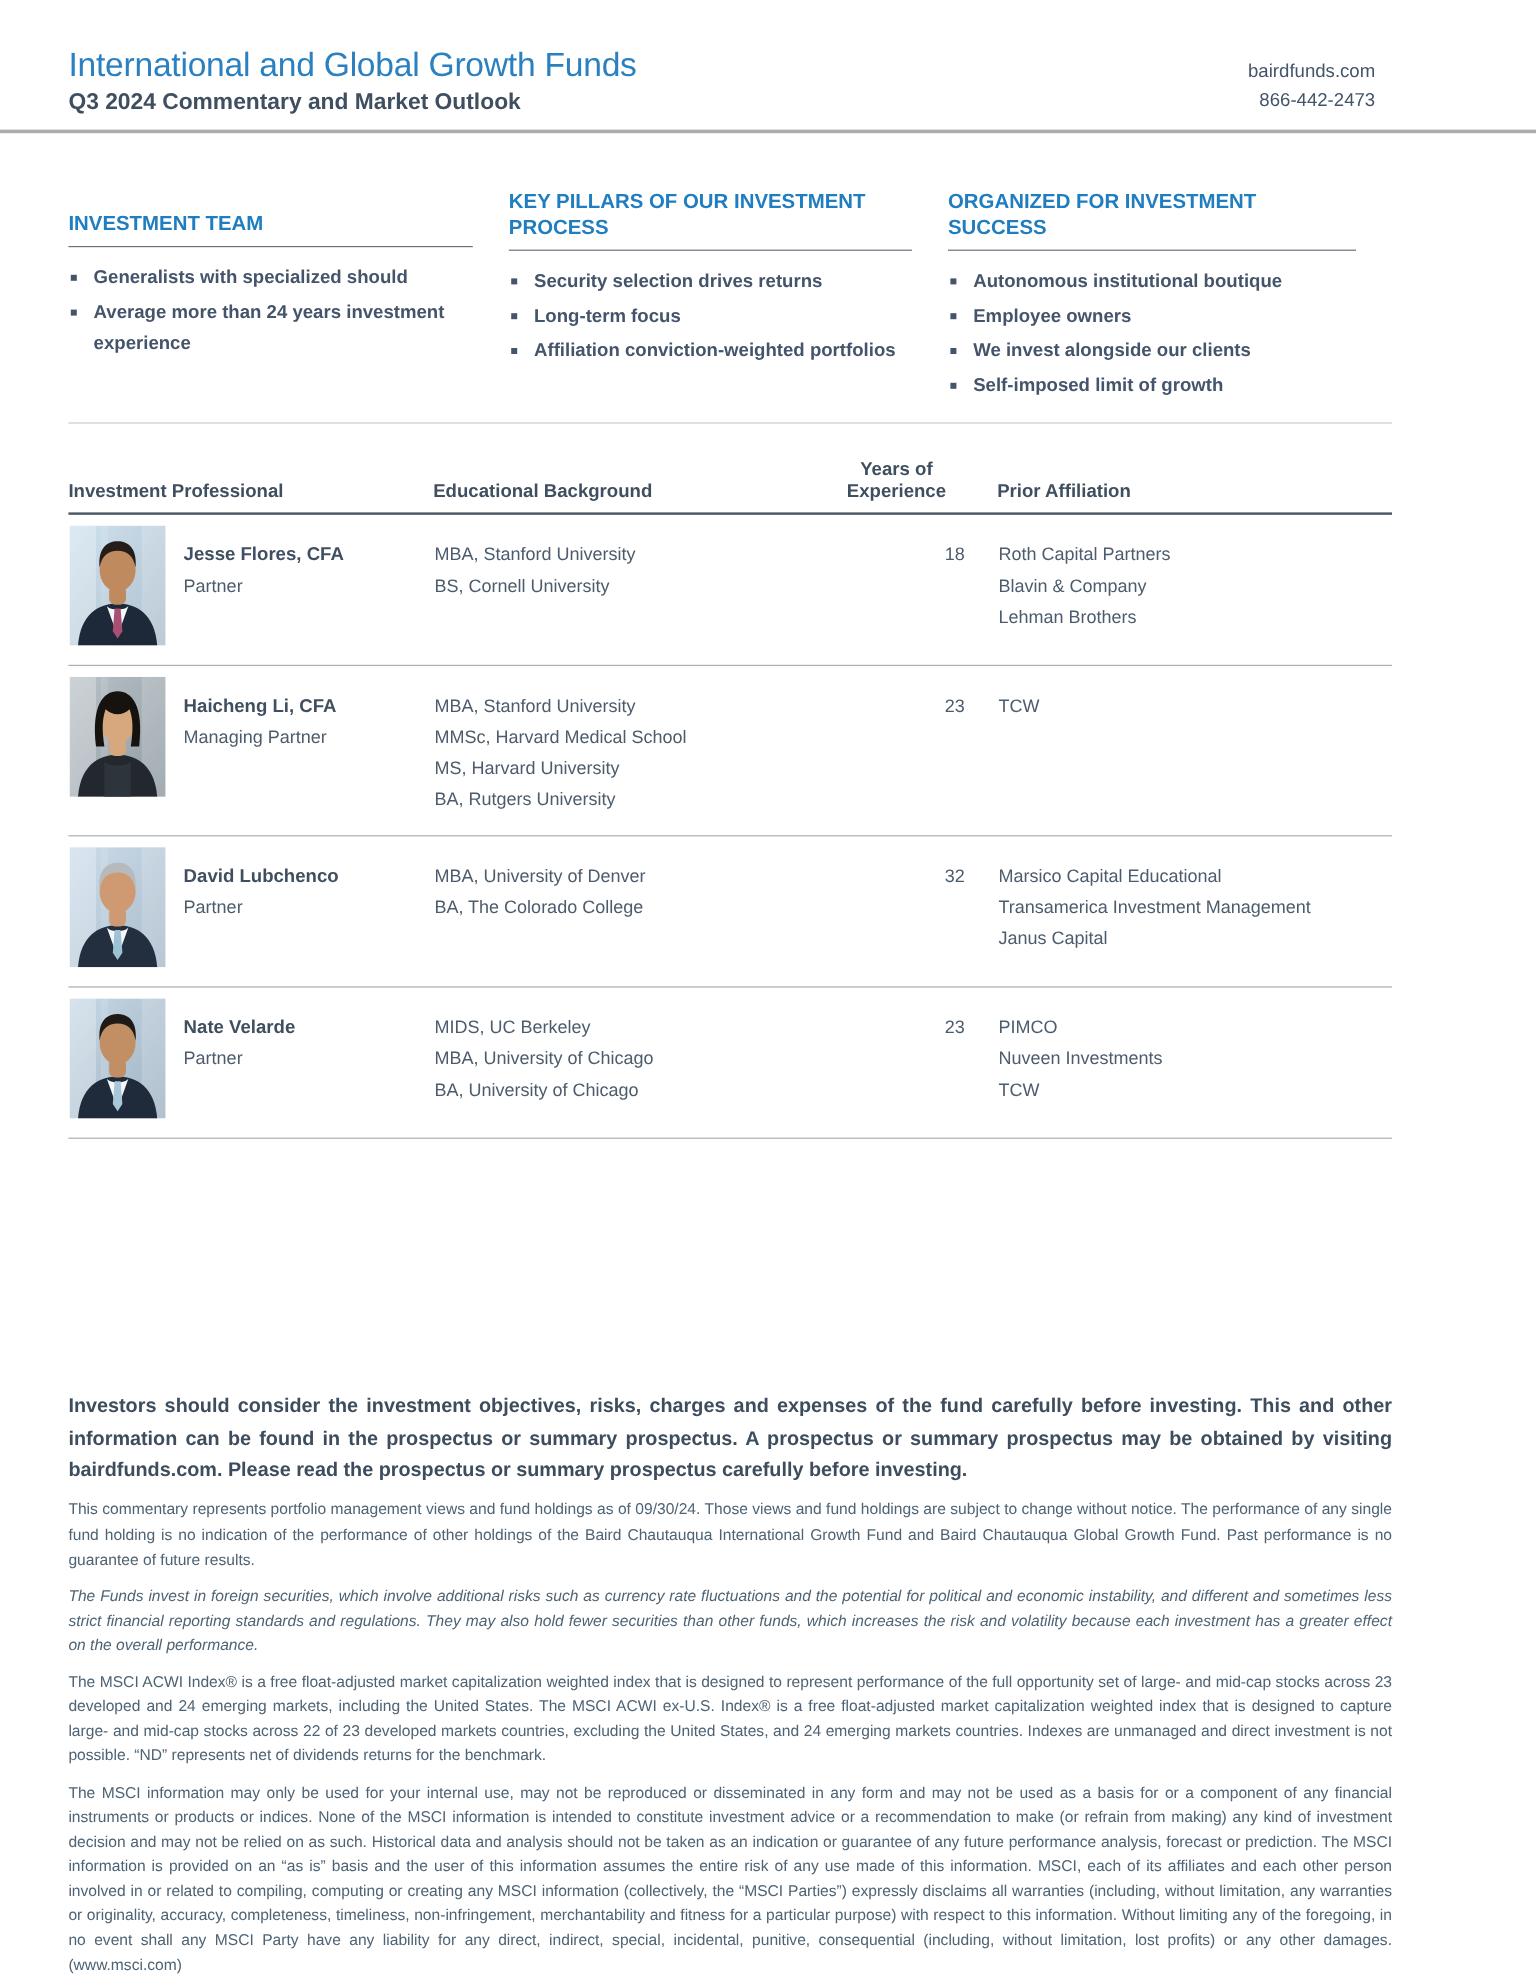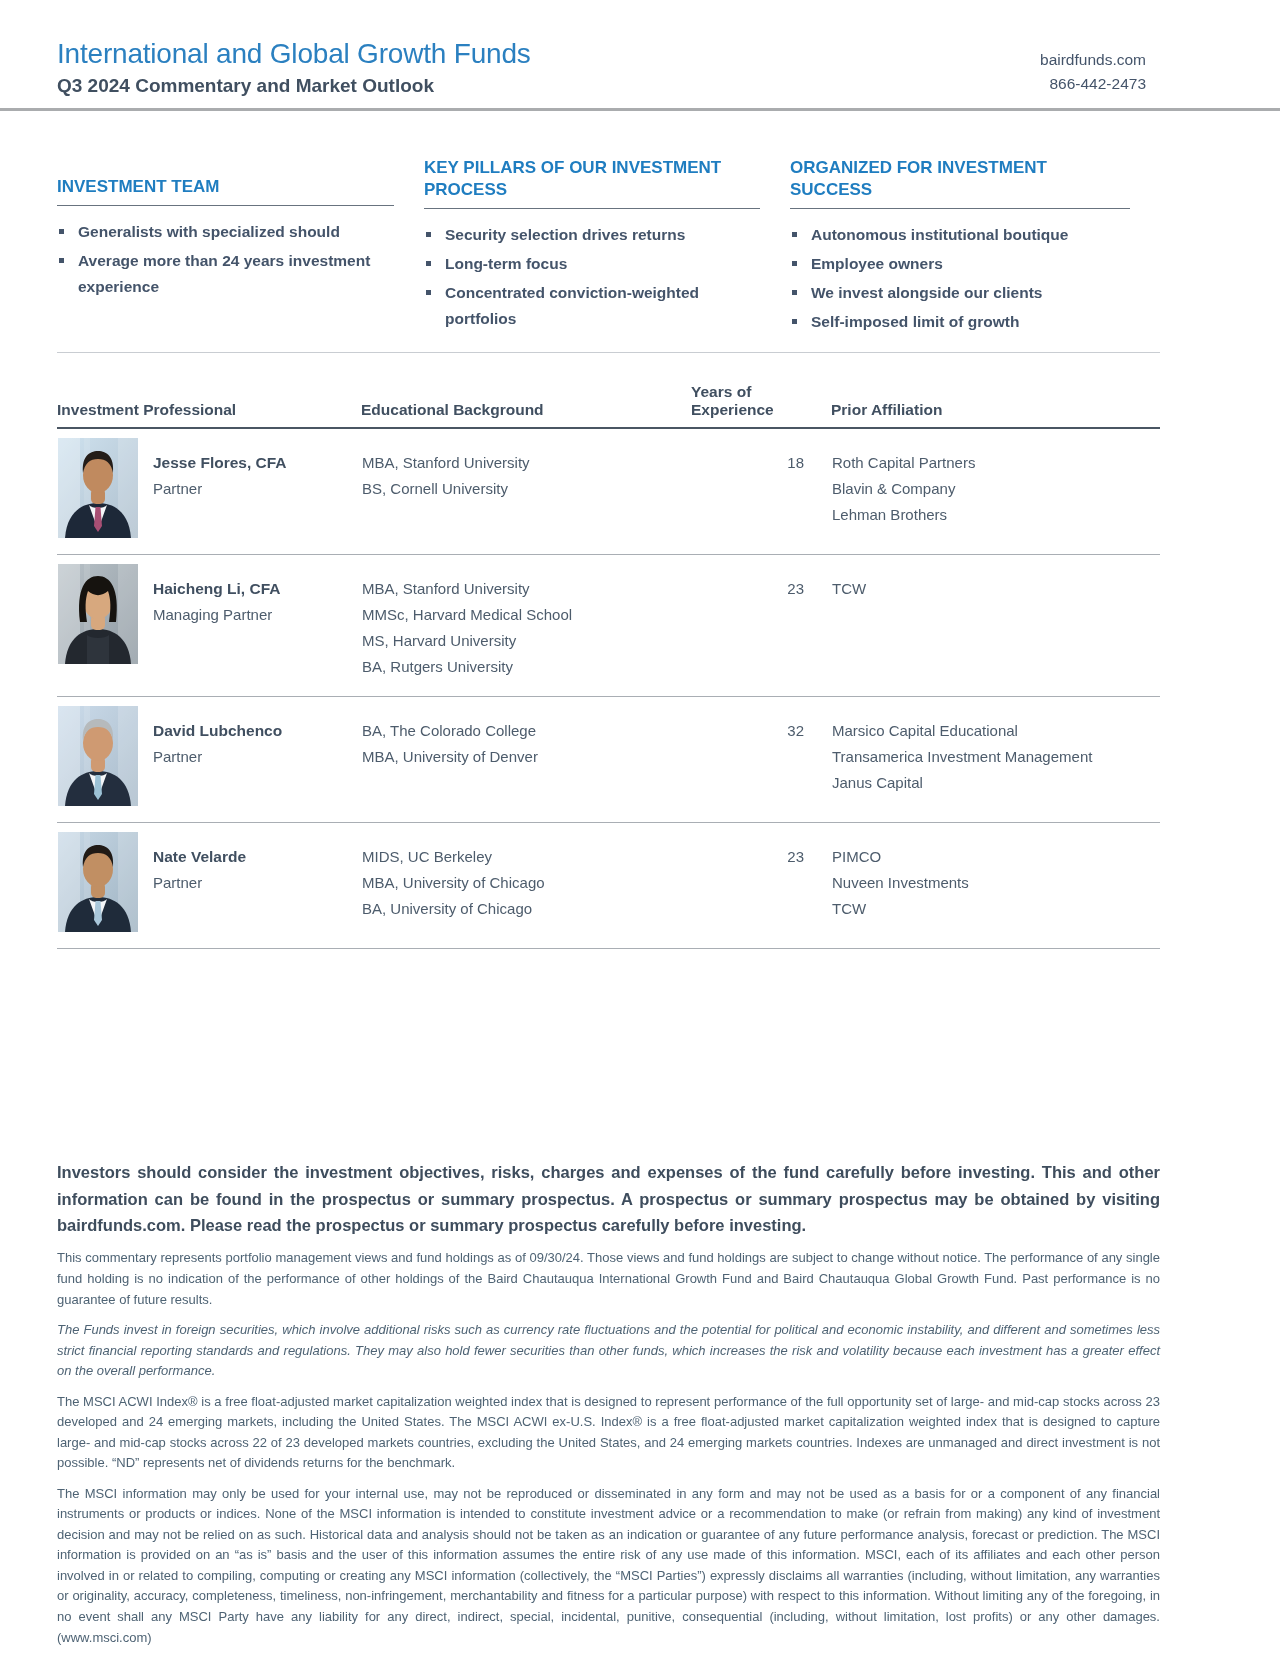--- a/index.html
+++ b/index.html
@@ -21,21 +21,21 @@
   .pillar { padding-right:30px; }
   .pillar-heading { min-height:48px; display:flex; align-items:flex-end; font-weight:700; font-size:17px; color:#1f7dc0; line-height:1.3; padding-bottom:7px; }
   .pillar-rule { height:1px; background:#68737f; }
   .pillar-list { list-style:none; margin-top:13px; }
   .pillar-list li { position:relative; padding-left:21px; font-weight:700; font-size:15.5px; color:#44546a; line-height:1.68; margin-bottom:3px; }
   .sq { position:absolute; left:2px; top:10px; width:5px; height:5px; background:#44546a; }
   .section-rule { height:1px; background:#c9cdd2; margin-top:14px; }
 
   
   .thead { display:grid; grid-template-columns:304px 330px 112px 1fr; align-items:end; margin-top:30px; font-weight:700; font-size:15.5px; color:#404f60; padding-bottom:8px; }
-  .th-years { }
+  .th-years { text-align:center; }
   .th-prior { padding-left:28px; }
   .thead-rule { height:2px; background:#4a5663; }
   .trow { display:grid; grid-template-columns:95px 209px 330px 112px 1fr; border-bottom:1px solid #a9aeb4; padding:5px 1px 16px; }
   .cell { padding-top:16px; font-size:15px; line-height:26px; color:#4d5c6c; }
   .photo-cell { padding-top:4px; }
   .member-name { font-weight:700; color:#404f60; font-size:15.5px; }
   .years-cell { text-align:right; }
   .prior-cell { padding-left:28px; }
   .avatar { display:block; width:80px; height:100px; }
 
@@ -68,21 +68,21 @@
           <li><span class="sq"></span><span>Generalists with specialized should</span></li>
           <li><span class="sq"></span><span>Average more than 24 years investment experience</span></li>
         </ul>
       </div>
       <div class="pillar">
         <div class="pillar-heading">KEY PILLARS OF OUR INVESTMENT PROCESS</div>
         <div class="pillar-rule"></div>
         <ul class="pillar-list">
           <li><span class="sq"></span><span>Security selection drives returns</span></li>
           <li><span class="sq"></span><span>Long-term focus</span></li>
-          <li><span class="sq"></span><span>Concentrated conviction-weighted portfolios</span></li>
+          <li><span class="sq"></span><span>Affiliation conviction-weighted portfolios</span></li>
         </ul>
       </div>
       <div class="pillar">
         <div class="pillar-heading">ORGANIZED FOR INVESTMENT SUCCESS</div>
         <div class="pillar-rule"></div>
         <ul class="pillar-list">
           <li><span class="sq"></span><span>Autonomous institutional boutique</span></li>
           <li><span class="sq"></span><span>Employee owners</span></li>
           <li><span class="sq"></span><span>We invest alongside our clients</span></li>
           <li><span class="sq"></span><span>Self-imposed limit of growth</span></li>
@@ -189,22 +189,22 @@
             <rect x="33" y="50" width="14" height="16" rx="5" fill="#cf9a72"></rect>
             <ellipse cx="40" cy="37" rx="15" ry="18" fill="#cf9a72"></ellipse>
             <path d="M25,35 C23.5,19 31,13 40,13 C49,13 56.5,19 55,35 C53,25 48,21 40,21 C32,21 27,25 25,35 Z" fill="#b6babc"></path>
           </svg>
         </div>
         <div class="cell name-cell">
           <div class="member-name">David Lubchenco</div>
           <div class="member-title">Partner</div>
         </div>
         <div class="cell edu-cell">
+          <div>MBA, University of Denver</div>
           <div>BA, The Colorado College</div>
-          <div>MBA, University of Denver</div>
         </div>
         <div class="cell years-cell">32</div>
         <div class="cell prior-cell">
           <div>Marsico Capital Educational</div>
           <div>Transamerica Investment Management</div>
           <div>Janus Capital</div>
         </div>
       </div>
       <div class="trow">
         <div class="cell photo-cell">

